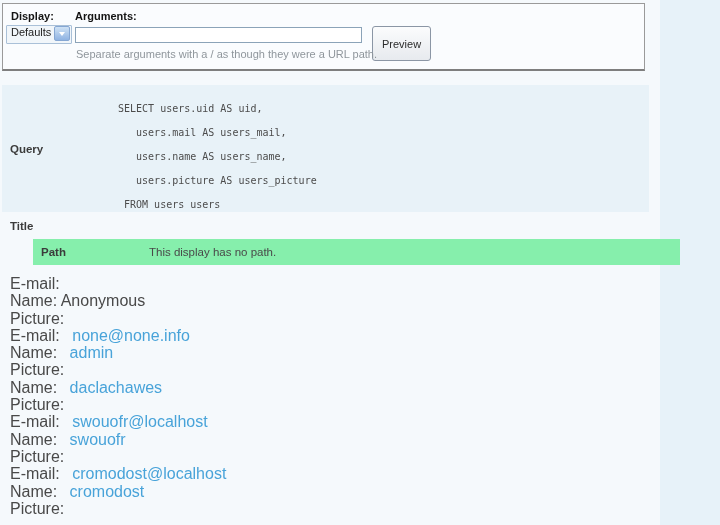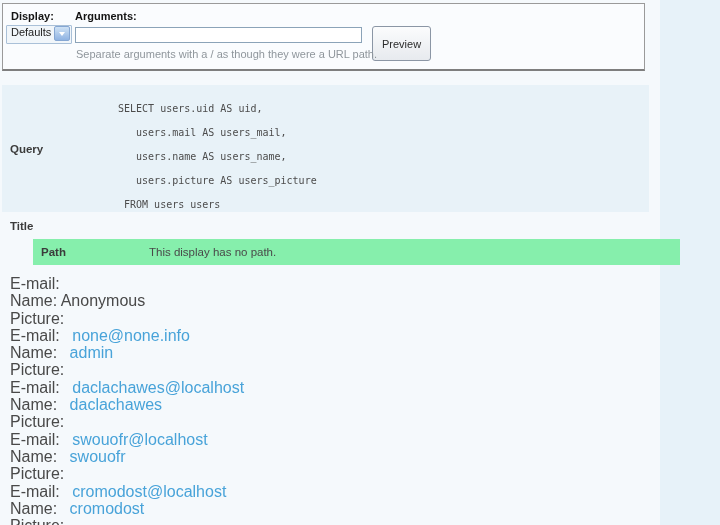--- a/index.html
+++ b/index.html
@@ -139,21 +139,20 @@
     </div>
   </div>
 
   <div class="results">
       <div class="rline"><span class="rlbl">E-mail: </span></div>
       <div class="rline"><span class="rlbl">Name: </span><span class="rval">Anonymous</span></div>
       <div class="rline"><span class="rlbl">Picture: </span></div>
       <div class="rline"><span class="rlbl">E-mail: </span><a class="rlink" href="#">none@none.info</a></div>
       <div class="rline"><span class="rlbl">Name: </span><a class="rlink" href="#">admin</a></div>
       <div class="rline"><span class="rlbl">Picture: </span></div>
-      <div class="rline"><span class="rlbl">E-mail: </span><a class="rlink" href="#">daclachawes@localhost</a></div>
       <div class="rline"><span class="rlbl">Name: </span><a class="rlink" href="#">daclachawes</a></div>
       <div class="rline"><span class="rlbl">Picture: </span></div>
       <div class="rline"><span class="rlbl">E-mail: </span><a class="rlink" href="#">swouofr@localhost</a></div>
       <div class="rline"><span class="rlbl">Name: </span><a class="rlink" href="#">swouofr</a></div>
       <div class="rline"><span class="rlbl">Picture: </span></div>
       <div class="rline"><span class="rlbl">E-mail: </span><a class="rlink" href="#">cromodost@localhost</a></div>
       <div class="rline"><span class="rlbl">Name: </span><a class="rlink" href="#">cromodost</a></div>
       <div class="rline"><span class="rlbl">Picture: </span></div>
     </div>
 

